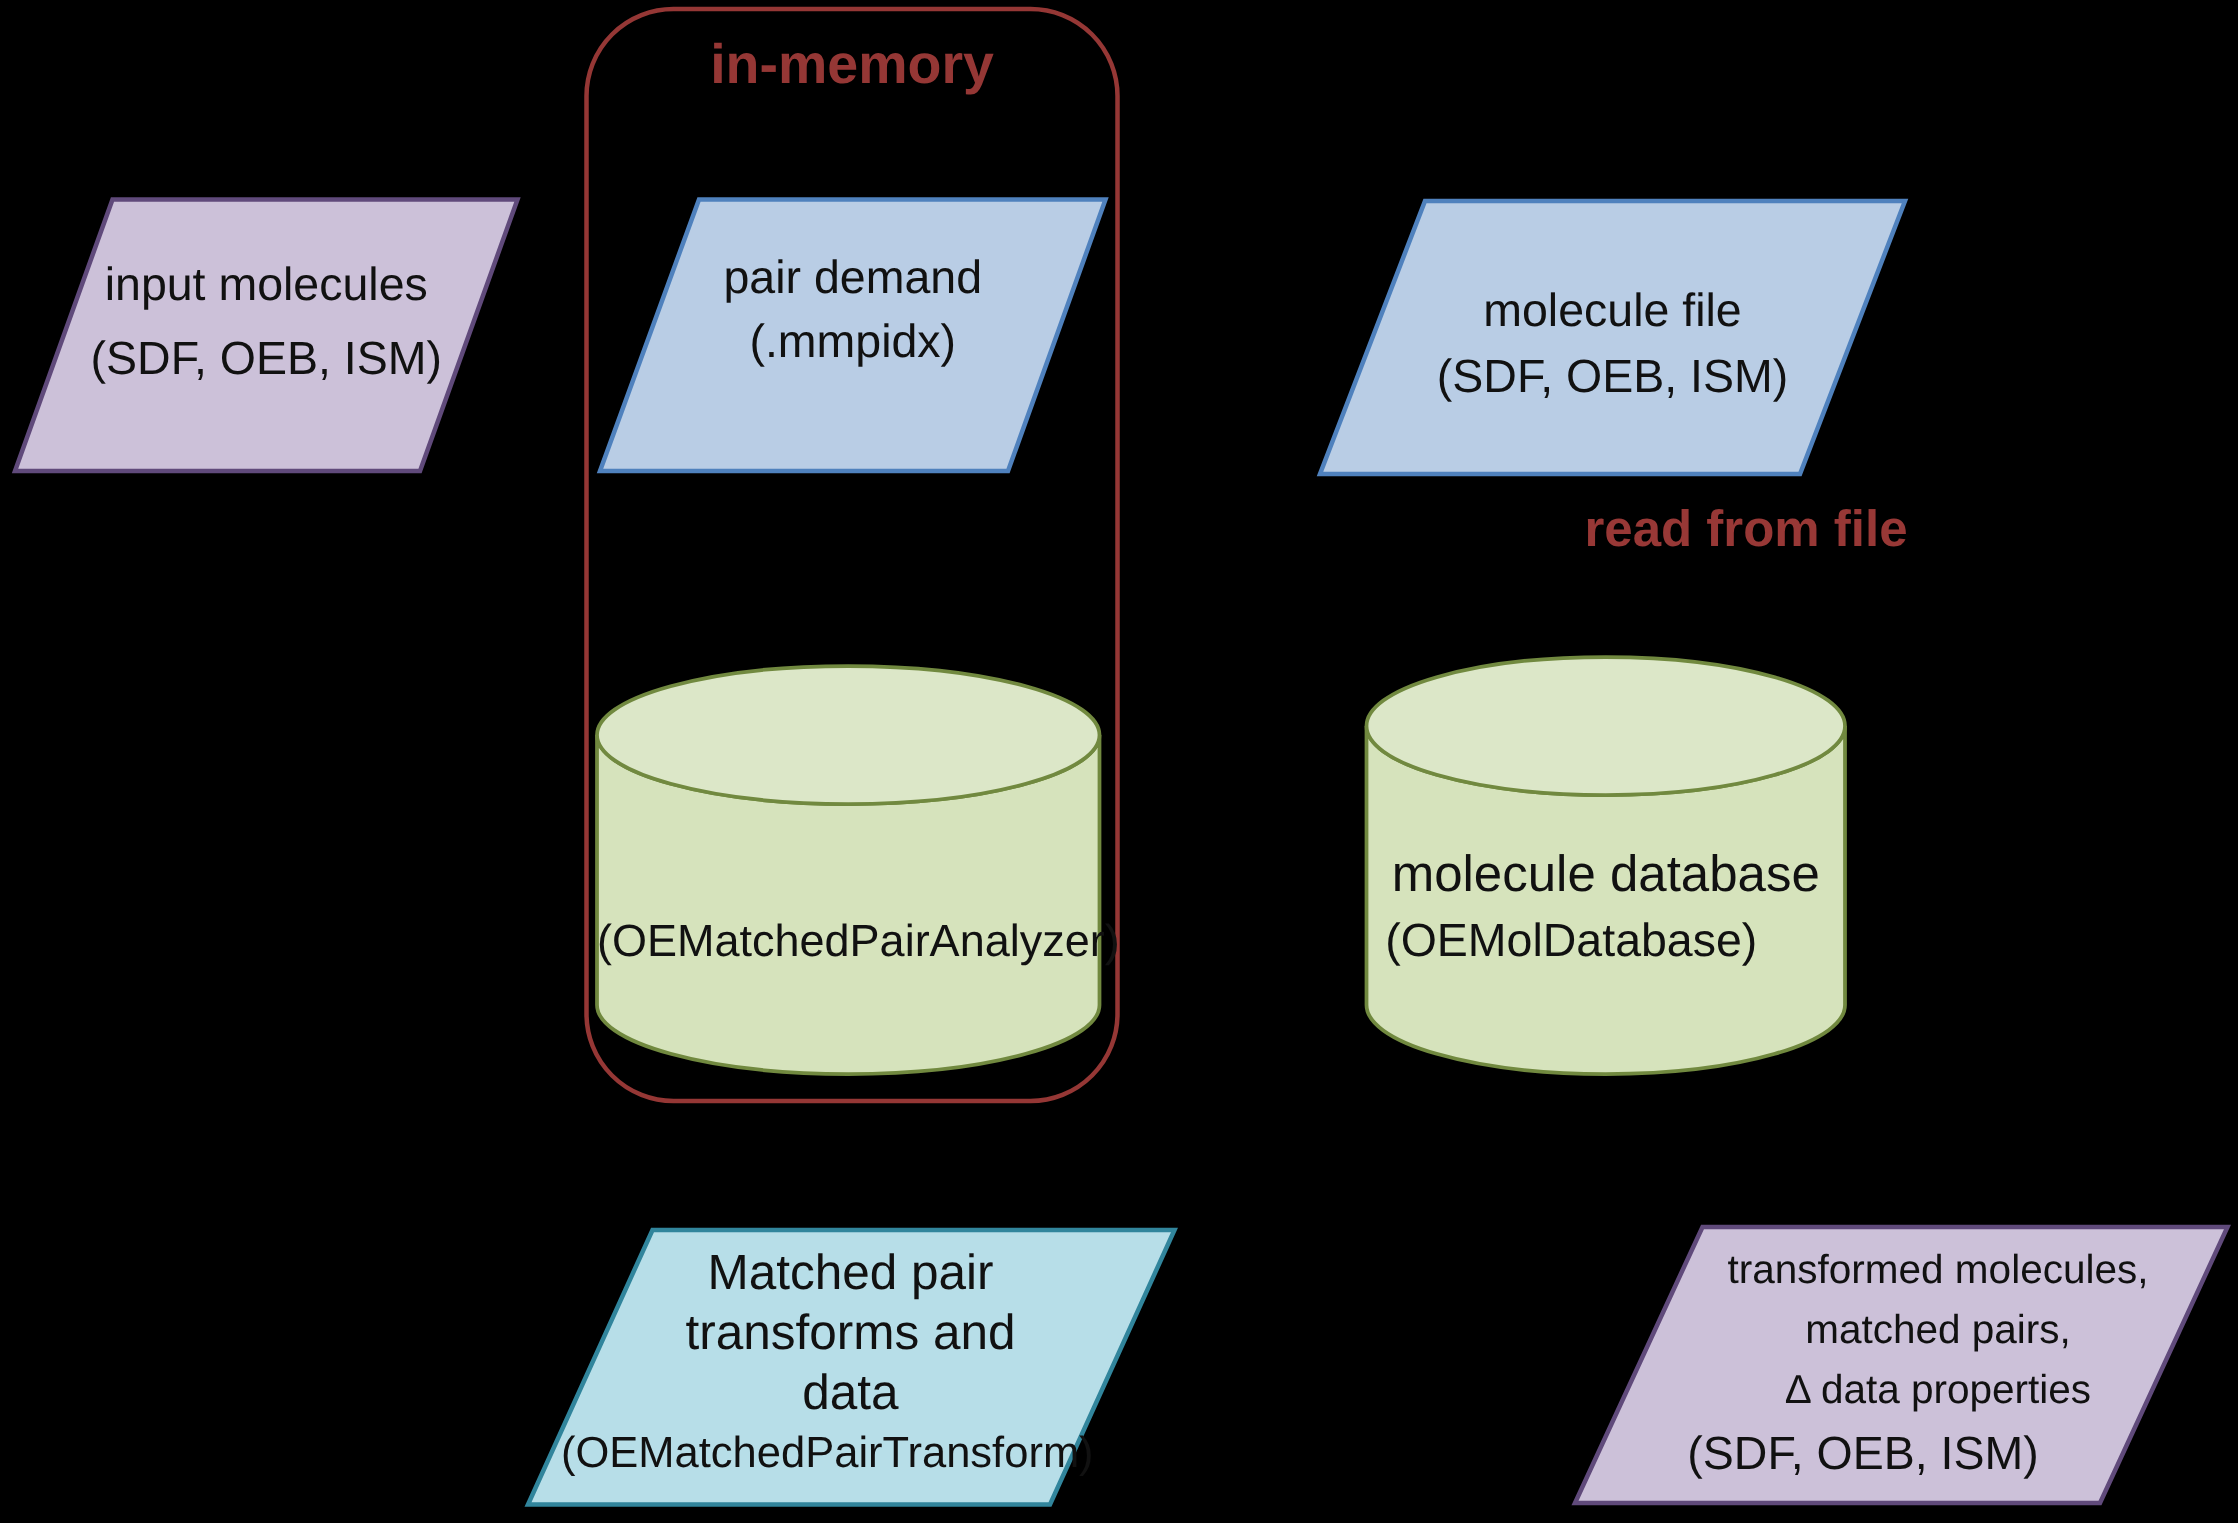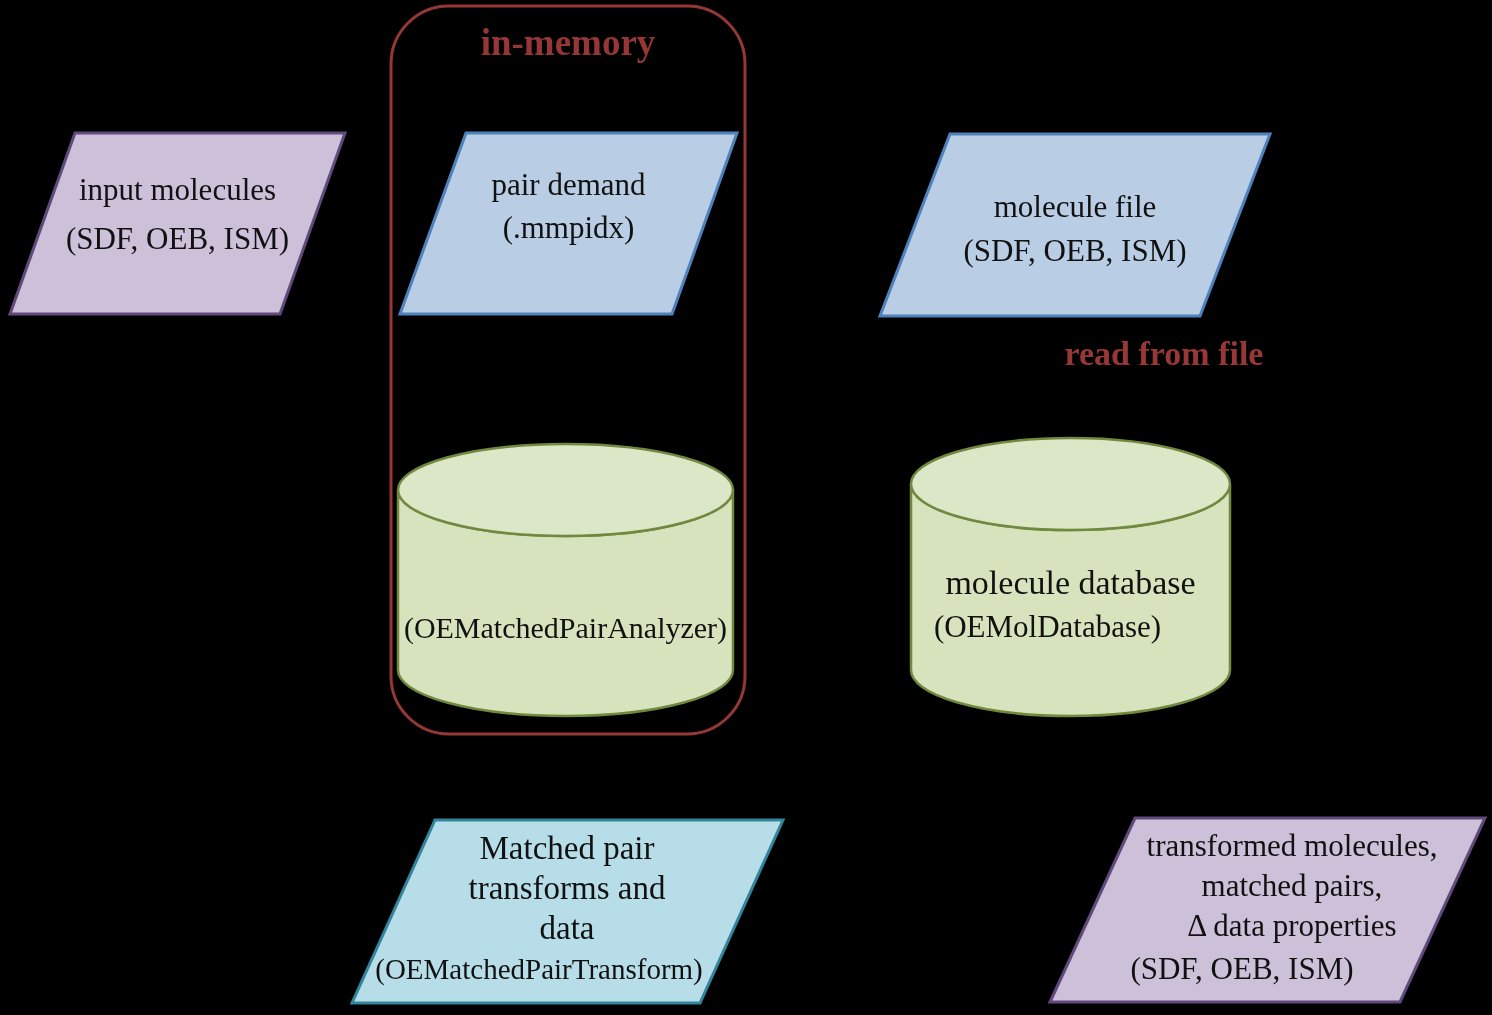--- a/index.html
+++ b/index.html
@@ -6,21 +6,21 @@
     margin: 0;
     padding: 0;
     background: #000;
   }
   .stage {
     position: relative;
     width: 1492px;
     height: 1015px;
     background: #000;
     overflow: hidden;
-    font-family: Liberation Serif, serif;
+    font-family: Liberation Sans, sans-serif;
   }
   .stage svg.layer {
     position: absolute;
     left: 0;
     top: 0;
   }
   .label {
     position: absolute;
     text-align: center;
     color: #111;
@@ -32,21 +32,21 @@
   
   .lbl-input         { left: 10px;  top: 165px; width: 335px; font-size: 31px; line-height: 49px; }
   .lbl-mpi           { left: 400px; top: 163px; width: 337px; font-size: 31px; line-height: 43px; }
   .lbl-molfile       { left: 880px; top: 185px; width: 390px; font-size: 31px; line-height: 44px; }
   .lbl-mmp-title     { left: 398px; top: 562px; width: 335px; font-size: 37px; line-height: 46px; }
   .lbl-mmp-sub       { left: 398px; top: 608px; width: 335px; font-size: 30px; line-height: 40px; }
   .lbl-moldb-title   { left: 911px; top: 560px; width: 319px; font-size: 34px; line-height: 46px; }
   .lbl-moldb-sub     { left: 911px; top: 606px; width: 273px; font-size: 31px; line-height: 42px; }
   .lbl-cyan-main     { left: 402px; top: 828px; width: 330px; font-size: 33px; line-height: 40px; }
   .lbl-cyan-sub      { left: 374px; top: 948px; width: 330px; font-size: 29px; line-height: 42px; }
-  .lbl-tr-main       { left: 1117px; top: 826px; width: 350px; font-size: 31px; line-height: 40px; }
+  .lbl-tr-main       { left: 1117px; top: 826px; width: 350px; font-size: 27px; line-height: 40px; }
   .lbl-tr-sub        { left: 1067px; top: 948px; width: 350px; font-size: 31px; line-height: 42px; }
   
   .lbl-inmemory {
     left: 391px; top: 22px; width: 354px;
     font-size: 37px; line-height: 42px; font-weight: 600;
     color: #953735;
   }
   .lbl-readfile {
     left: 984px; top: 332px; width: 360px;
     font-size: 34px; line-height: 43px; font-weight: 600;

